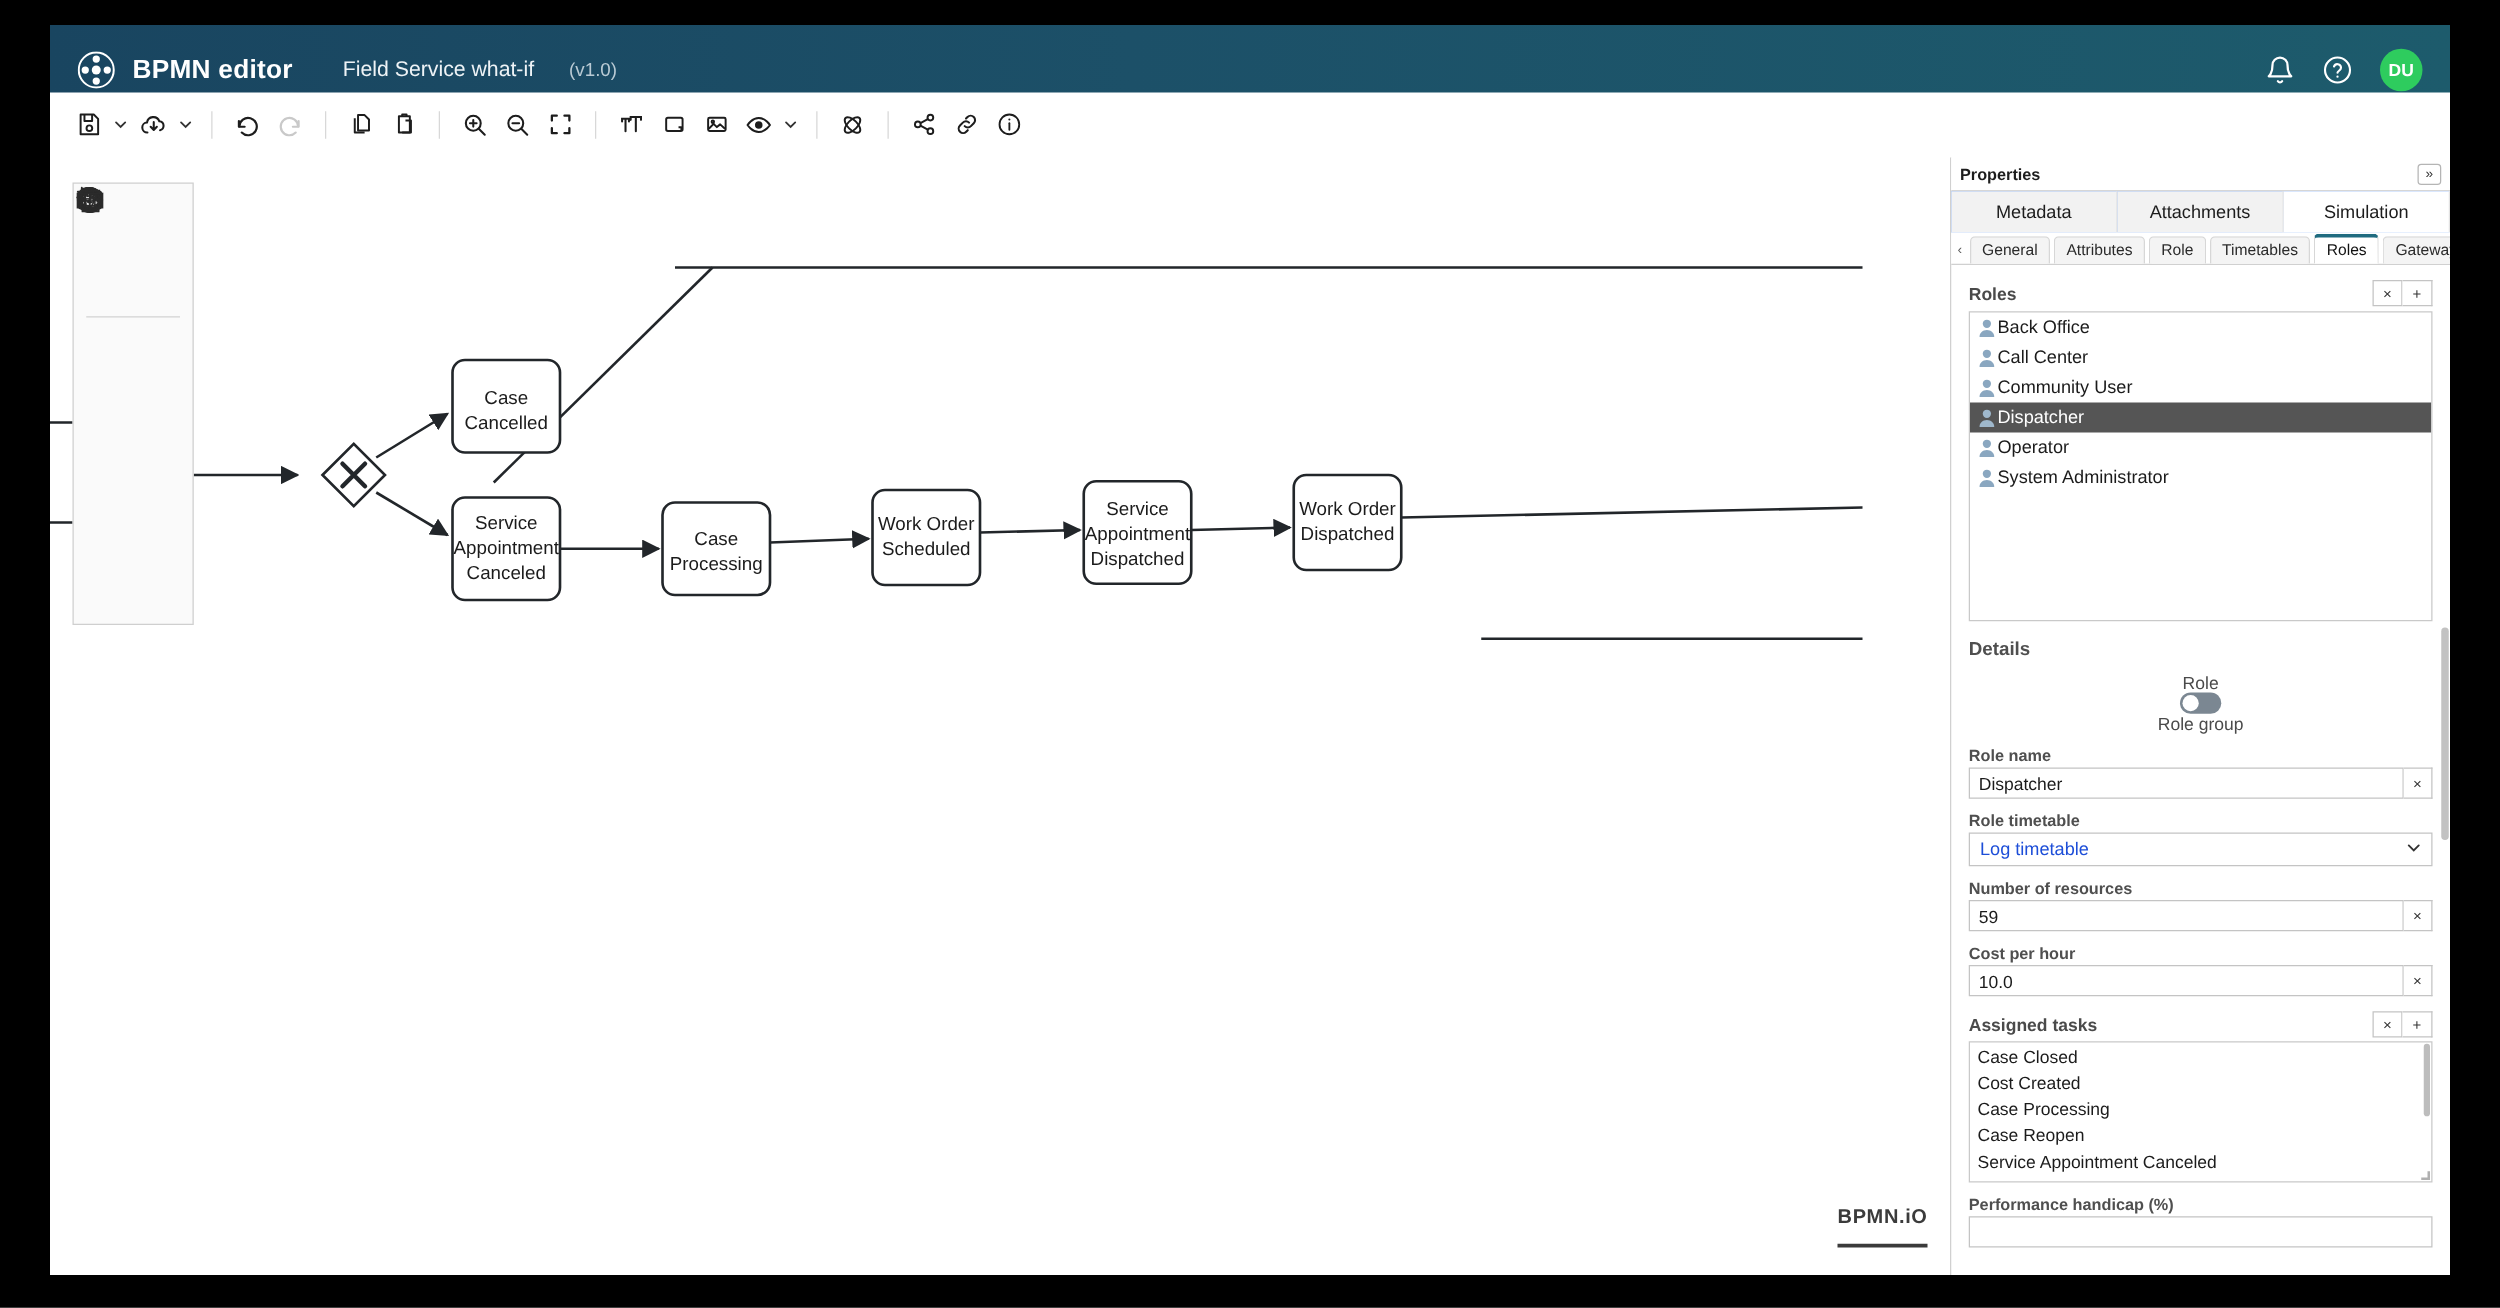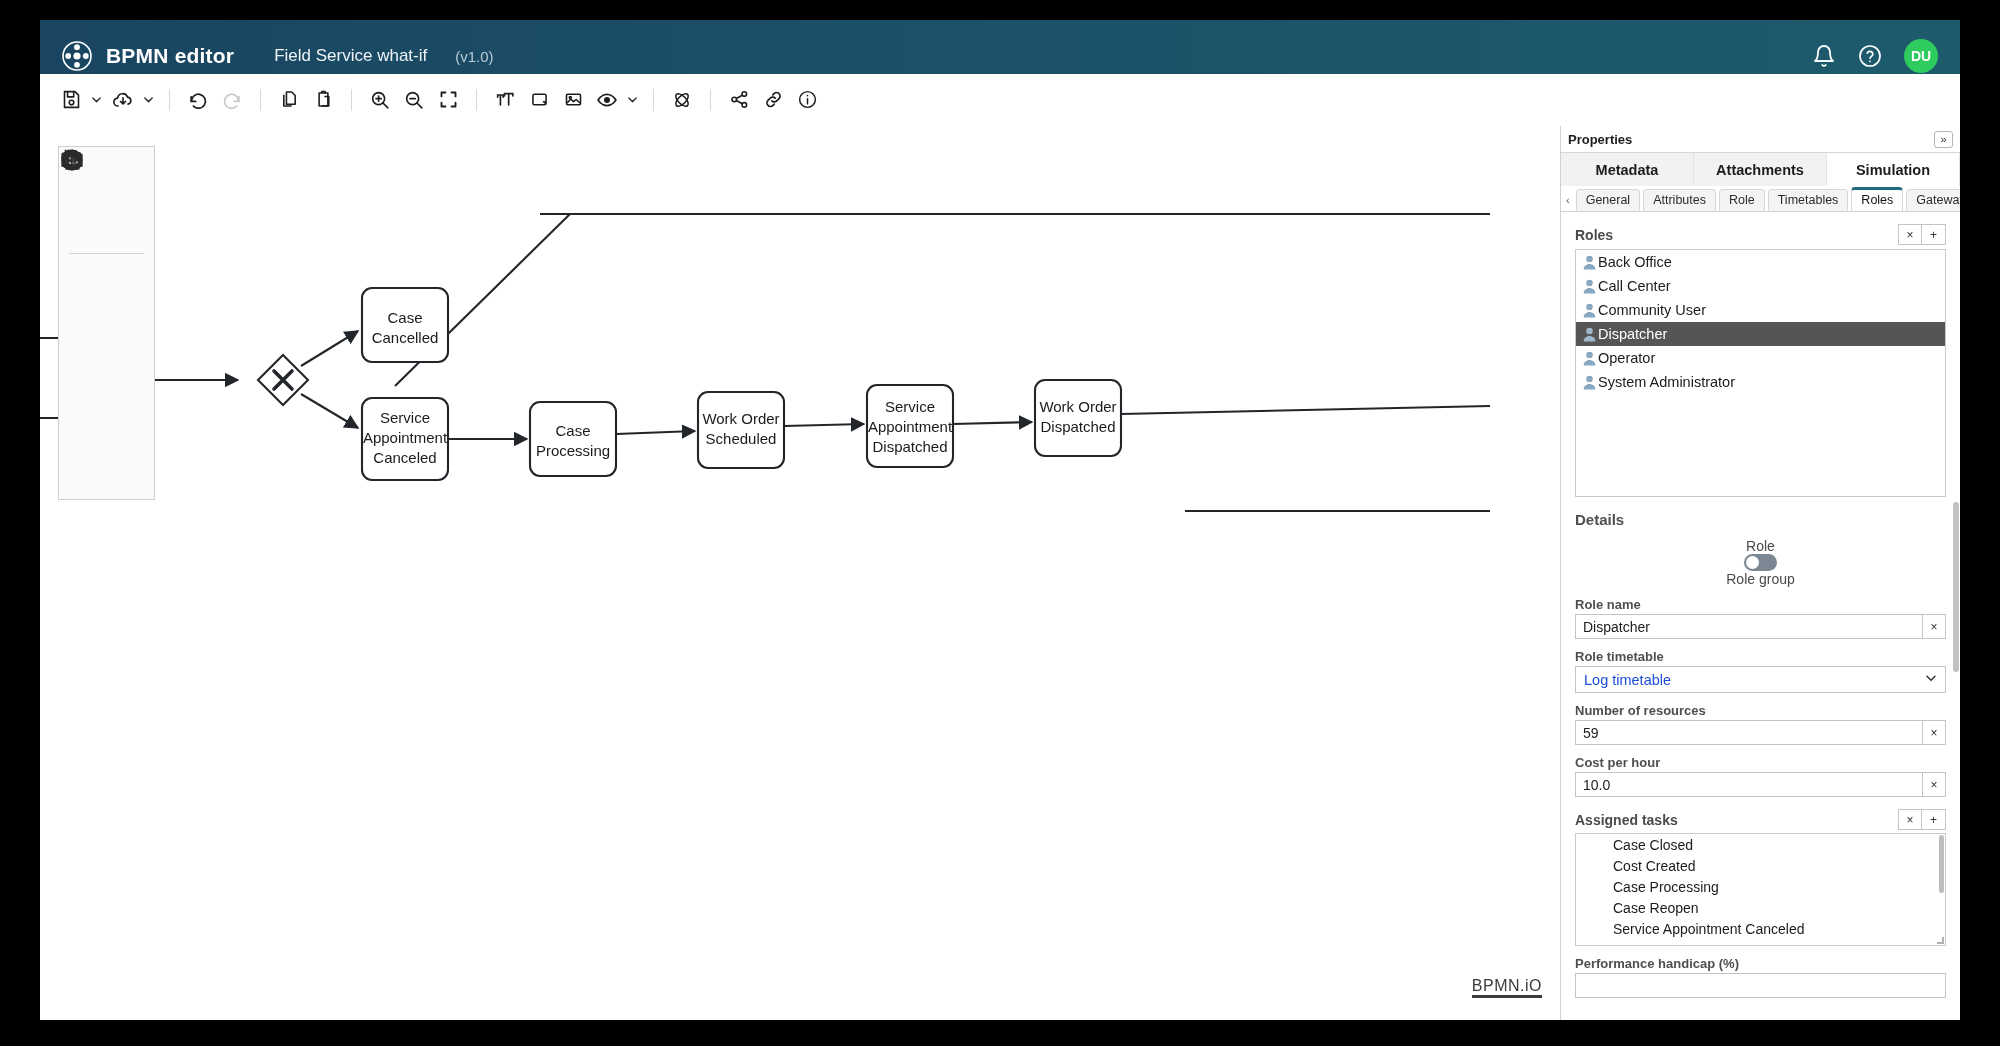--- a/index.html
+++ b/index.html
@@ -60,23 +60,23 @@
   }
   .canvas svg { position: absolute; left: 0; top: 0; }
   .bpmn-label {
     font-family: "Liberation Sans", sans-serif; font-size: 15px; fill: #1b1b1b;
   }
   .bpmn-shape { fill: #fff; stroke: #22262a; stroke-width: 2.1px; }
   .bpmn-flow { stroke: #22262a; stroke-width: 2.1px; fill: none; }
 
   .watermark {
     position: absolute; right: 18px; bottom: 22px;
-    font-family: "Liberation Sans", sans-serif; font-size: 16px; font-weight: normal;
+    font-family: "Liberation Sans", sans-serif; font-size: 16px; font-weight: bold;
     color: #3b3b3b; letter-spacing: .5px; border-bottom: 3px solid #3b3b3b;
-    padding-bottom: 0;
+    padding-bottom: 12px;
   }
 
   
   .palette {
     position: absolute; left: 18px; top: 20px; width: 97px;
     background: #fafafa; border: 1px solid #cfcfcf;
     padding: 10px 0 12px 0;
   }
   .pal-row { display: flex; }
   .pal-cell { width: 48px; height: 45px; display: flex; align-items: center; justify-content: center;
@@ -92,21 +92,21 @@
   .props-head {
     height: 27px; display: flex; align-items: center; padding: 0 7px;
     border-bottom: 1px solid #d6d6d6; background: #fff;
   }
   .props-head-title { font-size: 13px; font-weight: bold; color: #1d1d1d; }
   .collapse-btn {
     margin-left: auto; width: 19px; height: 17px; border: 1px solid #b5b5b5;
     border-radius: 3px; font-size: 11px; color: #333;
     display: flex; align-items: center; justify-content: center; background: #fff;
   }
-  .tabs-main { display: flex; height: 33px; background: #3b82f6; font-weight: bold; }
+  .tabs-main { display: flex; height: 33px; background: #3b82f6; }
   .tab-main {
     flex: 1; display: flex; align-items: center; justify-content: center;
     font-size: 14.5px; color: #1c1c1c; background: #f2f2f2;
     border-right: 1px solid #e3e3e3;
   }
   .tab-main.active { background: #fff; border-bottom: none; }
   .tabs-sub {
     display: flex; align-items: flex-end; height: 26px; padding: 0 2px;
     border-bottom: 1px solid #d0d0d0; background: #fff; gap: 3px;
     overflow: hidden;
@@ -163,21 +163,21 @@
     width: 23px; height: 25px; border: 1px solid #c4c4c4; border-left: none; background: #fff;
     display: flex; align-items: center; justify-content: center; font-size: 12px; color: #333;
   }
   .select-box {
     height: 27px; border: 1px solid #c4c4c4; background: #fff; display: flex;
     align-items: center; padding: 0 8px; font-size: 14.5px; color: #1d4ed8; margin-top: 2px;
   }
   .select-caret { margin-left: auto; font-size: 12px; color: #333; }
   .tasks-box {
     margin-top: 3px; border: 1px solid #c9c9c9; background: #fff; height: 113px;
-    overflow: hidden; position: relative; padding-left: 31px;
+    overflow: hidden; position: relative;
   }
   .task-item { height: 21px; display: flex; align-items: center; padding-left: 6px;
                font-size: 14px; color: #1b1b1b; }
   .scroll-thumb {
     position: absolute; right: 1px; top: 1px; width: 5px; height: 58px; background: #bdbdbd;
     border-radius: 3px;
   }
   .resize-grip { position: absolute; right: 1px; bottom: 1px; width: 7px; height: 7px;
                  border-right: 2px solid #b0b0b0; border-bottom: 2px solid #b0b0b0; }
   .blank-input { height: 25px; border: 1px solid #c4c4c4; background: #fff; margin-top: 2px; }

